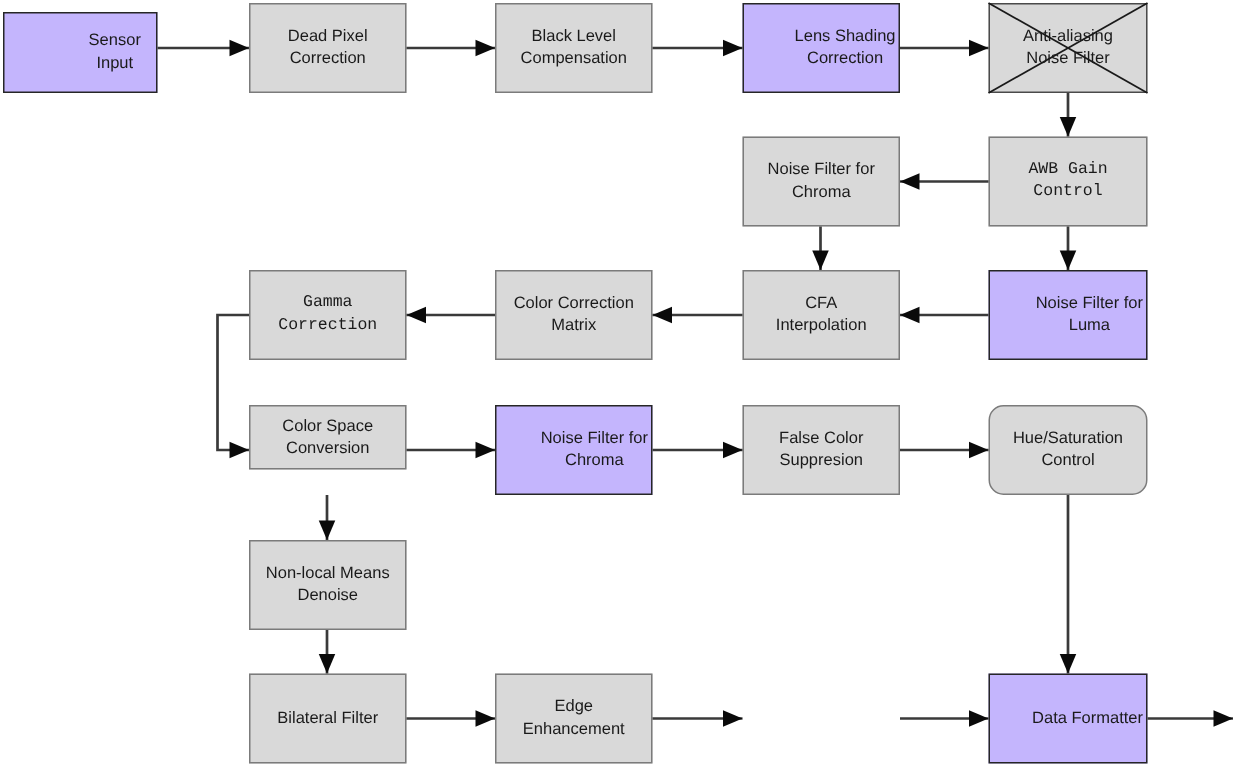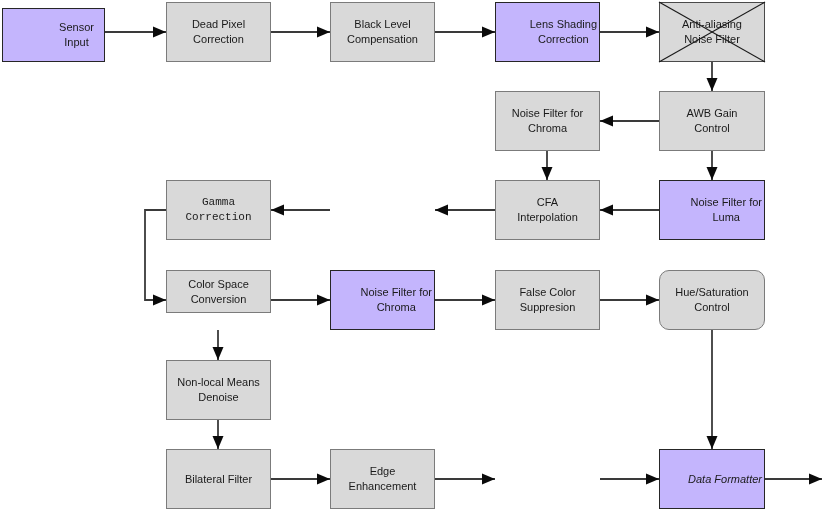--- a/index.html
+++ b/index.html
@@ -112,27 +112,31 @@
 Correction</span>
       </div>
       <div class="node gray crossed" style="left: 659px; top: 2px; width: 106px; height: 60px;">
         <span>Anti-aliasing
 Noise Filter</span>
       </div>
       <div class="node gray" style="left: 495px; top: 91px; width: 105px; height: 60px;">
         <span>Noise Filter for
 Chroma</span>
       </div>
-      <div class="node gray" style="left: 659px; top: 91px; width: 106px; height: 60px;">
+      <div class="node gray" style="left: 659px; top: 91px; width: 106px; height: 60px; font-family: Liberation Mono, monospace;">
         <span>AWB Gain
 Control</span>
       </div>
       <div class="node gray" style="left: 166px; top: 180px; width: 105px; height: 60px; font-family: Liberation Mono, monospace;">
         <span>Gamma
 Correction</span>
+      </div>
+      <div class="node gray" style="left: 330px; top: 180px; width: 105px; height: 60px;">
+        <span>Color Correction
+Matrix</span>
       </div>
       <div class="node gray" style="left: 495px; top: 180px; width: 105px; height: 60px;">
         <span>CFA
 Interpolation</span>
       </div>
       <div class="node white" style="left: 659px; top: 180px; width: 106px; height: 60px;">
         <span>Noise Filter for
 Luma</span>
       </div>
       <div class="node gray" style="left: 166px; top: 270px; width: 105px; height: 43px;">
@@ -155,17 +159,17 @@
         <span>Non-local Means
 Denoise</span>
       </div>
       <div class="node gray" style="left: 166px; top: 449px; width: 105px; height: 60px;">
         <span>Bilateral Filter</span>
       </div>
       <div class="node gray" style="left: 330px; top: 449px; width: 105px; height: 60px;">
         <span>Edge
 Enhancement</span>
       </div>
-      <div class="node white" style="left: 659px; top: 449px; width: 106px; height: 60px; font-style: italic;">
+      <div class="node white" style="left: 659px; top: 449px; width: 106px; height: 60px;">
         <span>Data Formatter</span>
       </div>
     </div>
 </div>
 
 </body></html>

